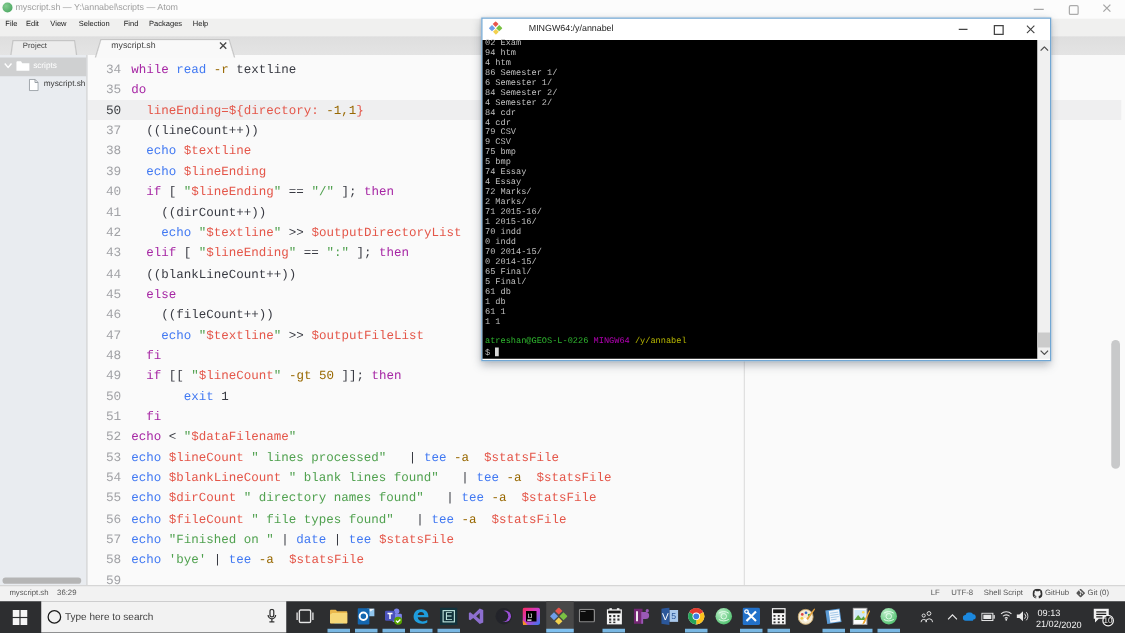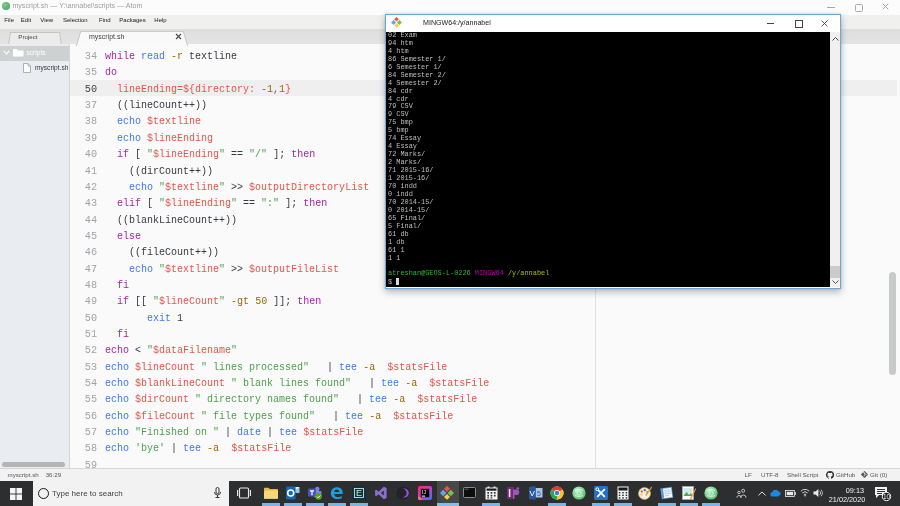--- a/index.html
+++ b/index.html
@@ -448,21 +448,21 @@
       <path d="M4.6 7.6 a2 2 0 0 1 2.8 0"></path>
     </g>
     <circle cx="6" cy="9" r="0.9" fill="#e8e8e8"></circle>
   </svg>
 
 <svg class="abs" style="left:813px;top:488px" width="10" height="10" viewBox="0 0 12 11">
     <path d="M0.5 3.8 H3 L6.5 0.8 V10.2 L3 7.2 H0.5z" fill="#e8e8e8"></path>
     <path d="M8 3 a3.5 3.5 0 0 1 0 5 M9.6 1.6 a5.5 5.5 0 0 1 0 7.8" fill="none" stroke="#e8e8e8" stroke-width="0.9"></path>
   </svg>
 
-<div class="abs" style="left:830px;top:485.5px;width:34px;text-align:right;font-size:7.3px;color:#f2f2f2;transform:rotate(0.02deg)">09:13</div>
+<div class="abs" style="left:830px;top:485.5px;width:34px;text-align:left;font-size:7.3px;color:#f2f2f2;transform:rotate(0.02deg)">09:13</div>
 <div class="abs" style="left:824px;top:494.5px;width:46px;text-align:center;font-size:7.3px;color:#f2f2f2;transform:rotate(0.02deg)">21/02/2020</div>
 
 <svg class="abs" style="left:874px;top:486px" width="18" height="16" viewBox="0 0 18 16">
     <path d="M1 1 h12 v8 h-8 l-3 3 v-3 h-1z" fill="#f2f2f2"></path>
     <path d="M3 3.5h8M3 5.5h8M3 7.5h5" stroke="#1c1c1c" stroke-width="0.9"></path>
     <circle cx="12.5" cy="10.5" r="4.2" fill="#1c1c1c" stroke="#f2f2f2" stroke-width="1"></circle>
     <text x="12.5" y="12.8" font-size="6.5" fill="#f2f2f2" text-anchor="middle" font-family="Liberation Sans">10</text>
   </svg>
 
 </body></html>

